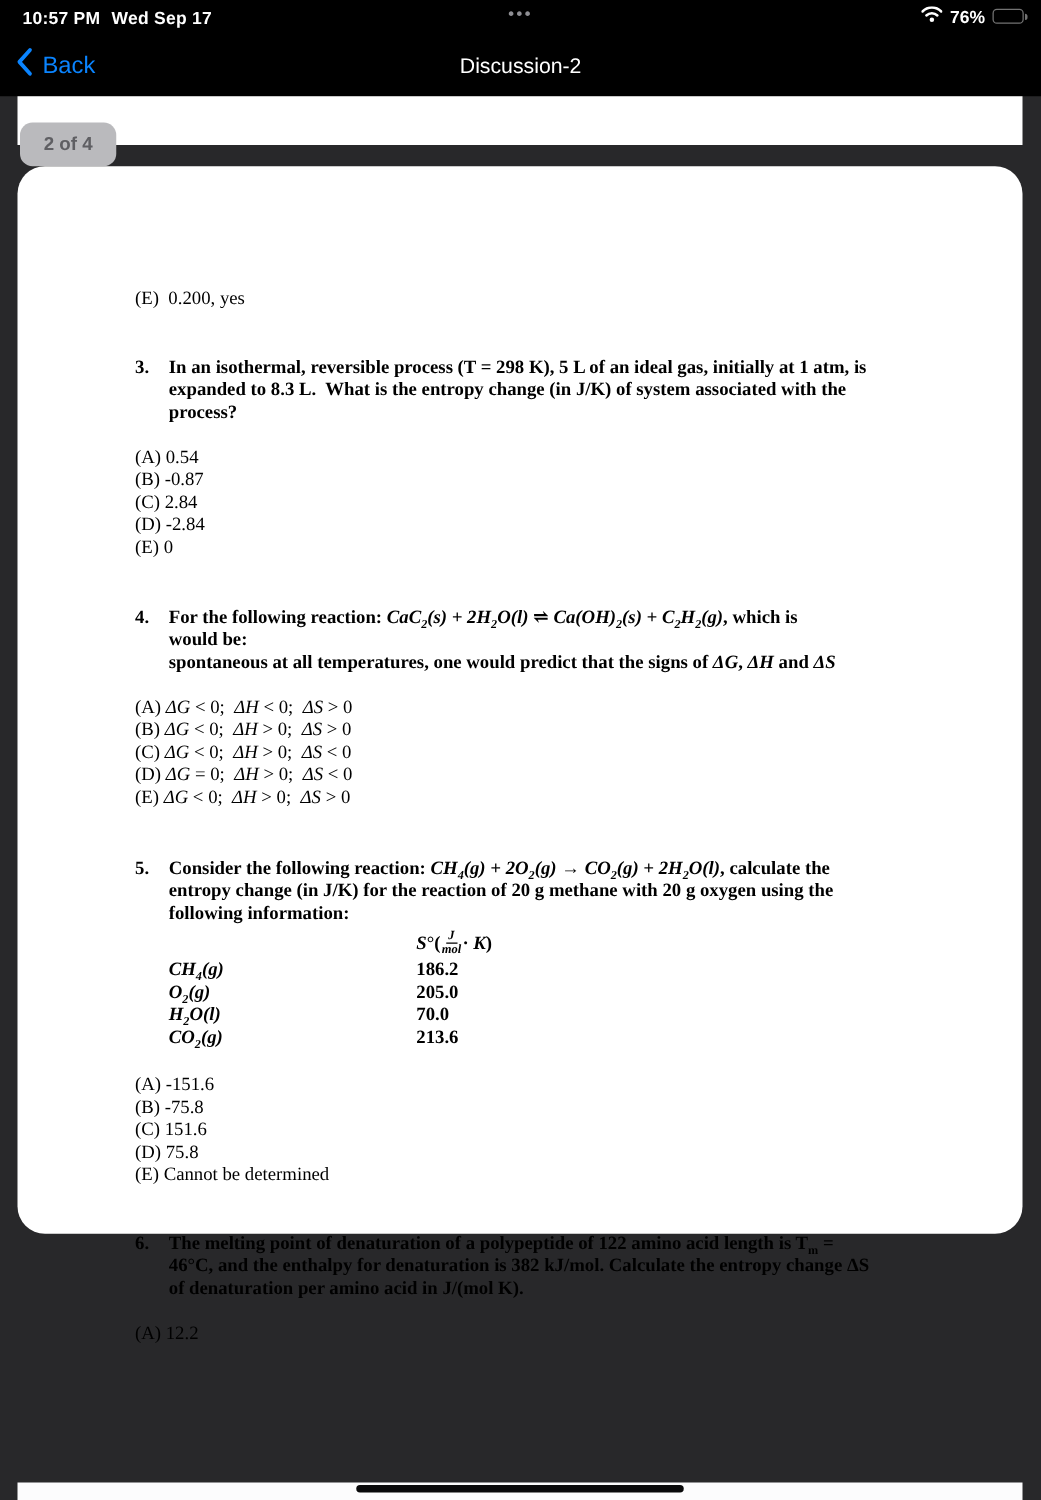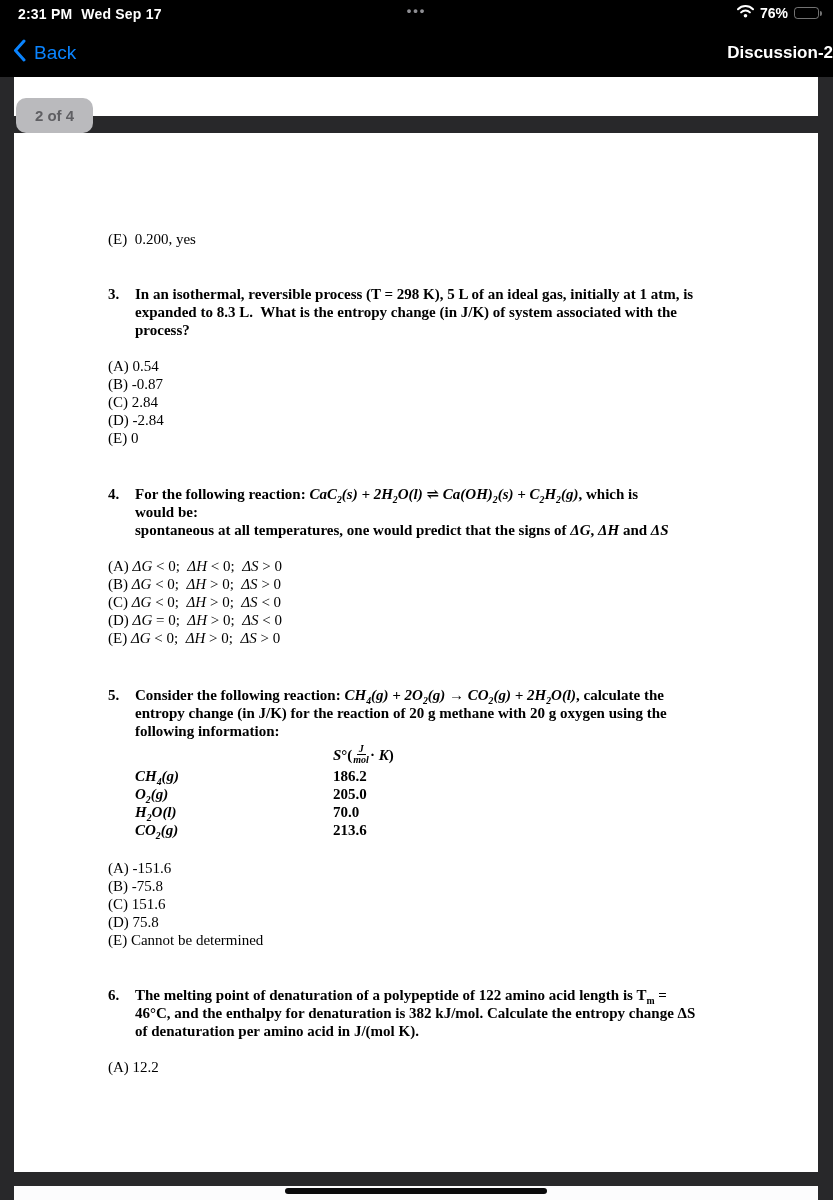--- a/index.html
+++ b/index.html
@@ -10,28 +10,28 @@
   .status-bar{position:absolute;top:0;left:0;width:100%;height:28px;background:#000;color:#fff;}
   .sb-left{position:absolute;left:18px;top:6px;display:flex;gap:9px;font-size:14px;font-weight:700;letter-spacing:.2px;}
   .sb-center{position:absolute;left:0;right:0;top:3px;text-align:center;color:#8e8e93;font-size:13px;font-weight:700;letter-spacing:2px;}
   .sb-right{position:absolute;right:14px;top:5px;display:flex;align-items:center;gap:6px;font-size:14px;font-weight:700;}
   .batt{position:relative;width:25px;height:12px;border:1px solid rgba(255,255,255,.45);border-radius:3.5px;padding:1px;box-sizing:border-box;}
   .batt-fill{height:100%;background:#fff;border-radius:1.5px;}
   .batt-tip{position:absolute;right:-4px;top:3px;width:2.2px;height:5px;background:rgba(255,255,255,.45);border-radius:0 2px 2px 0;}
 
   
   .nav-bar{position:absolute;top:28px;left:0;width:100%;height:49px;background:#000;}
-  .nav-title{position:absolute;left:0;right:0;top:0;height:49px;line-height:49px;text-align:right;
-             color:#fff;font-size:17px;font-weight:700;}
+  .nav-title{position:absolute;left:0;right:0;top:0;height:49px;line-height:49px;text-align:center;
+             color:#fff;font-size:17px;font-weight:400;}
   .back-btn{position:absolute;left:13px;top:0;height:49px;display:flex;align-items:center;gap:8px;
             color:#0a84ff;font-size:19px;cursor:pointer;}
 
   
   .page-top{position:absolute;left:14px;top:77px;width:804px;height:39px;background:#fff;}
-  .page-main{position:absolute;left:14px;top:133px;width:804px;height:1039px;background:#fff;}
+  .page-main{position:absolute;left:14px;top:133px;width:804px;height:854px;background:#fff;border-radius:22px;}
   .page-bottom{position:absolute;left:14px;top:1186px;width:804px;height:14px;background:#fcfcfd;}
   .home-indicator{position:absolute;left:50%;transform:translateX(-50%);top:2px;width:262px;height:6px;border-radius:3px;background:#0a0a0b;}
 
   .badge{position:absolute;left:16px;top:98px;width:77px;height:35px;background:#bababd;border-radius:10px;
          display:flex;align-items:center;justify-content:center;color:#5f5f63;font-size:15px;font-weight:700;}
 
   
   .doc{position:absolute;top:0;left:0;right:0;bottom:0;padding:0 20px 0 94px;box-sizing:border-box;
        font-family:"Liberation Serif","DejaVu Serif","DejaVu Sans",serif;font-size:15px;line-height:18px;color:#000;}
   .doc .line, .doc .choice{white-space:pre-wrap;}
@@ -54,21 +54,21 @@
   .t-f{width:198px;font-weight:700;font-style:italic;}
   .t-v{font-weight:700;}
 </style>
 </head>
 <body>
 
 <div id="screen">
 
   <div class="status-bar">
     <div class="sb-left">
-      <span>2:31 PM</span>
+      <span>10:57 PM</span>
       <span>Wed Sep 17</span>
     </div>
     <div class="sb-center">•••</div>
     <div class="sb-right">
       <span>
         <svg width="17" height="13" viewBox="0 0 17 13">
           <path d="M1 4.2 A 10.6 10.6 0 0 1 16 4.2" stroke="#fff" stroke-width="2" fill="none" stroke-linecap="round"></path>
           <path d="M4.1 7.4 A 6.3 6.3 0 0 1 12.9 7.4" stroke="#fff" stroke-width="2" fill="none" stroke-linecap="round"></path>
           <circle cx="8.5" cy="10.8" r="1.8" fill="#fff"></circle>
         </svg>

